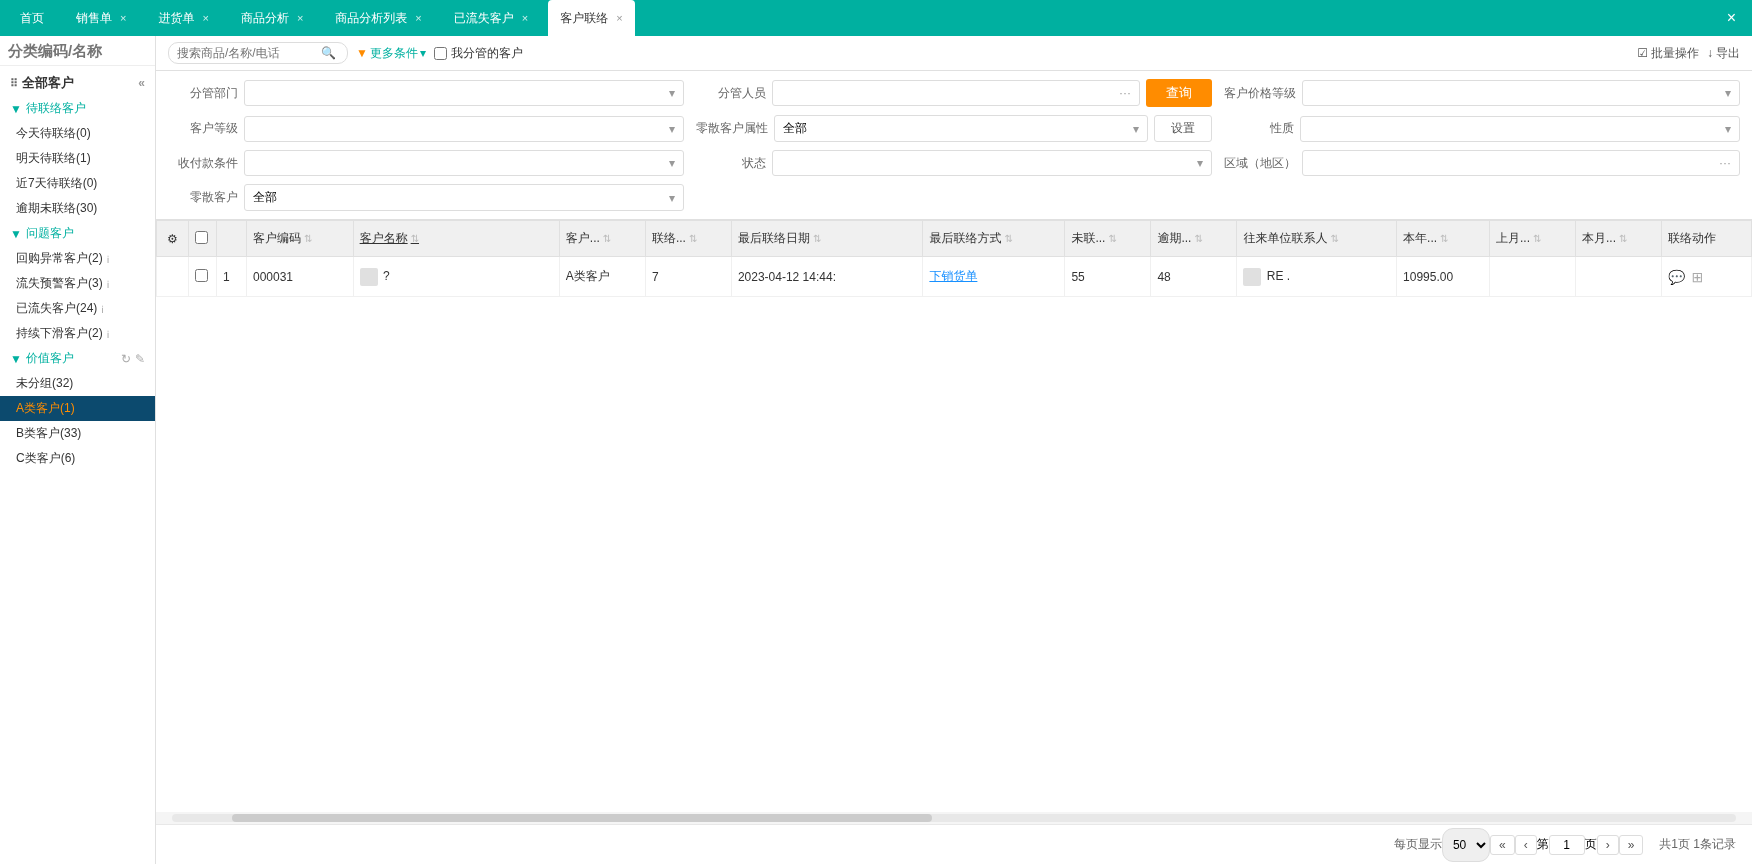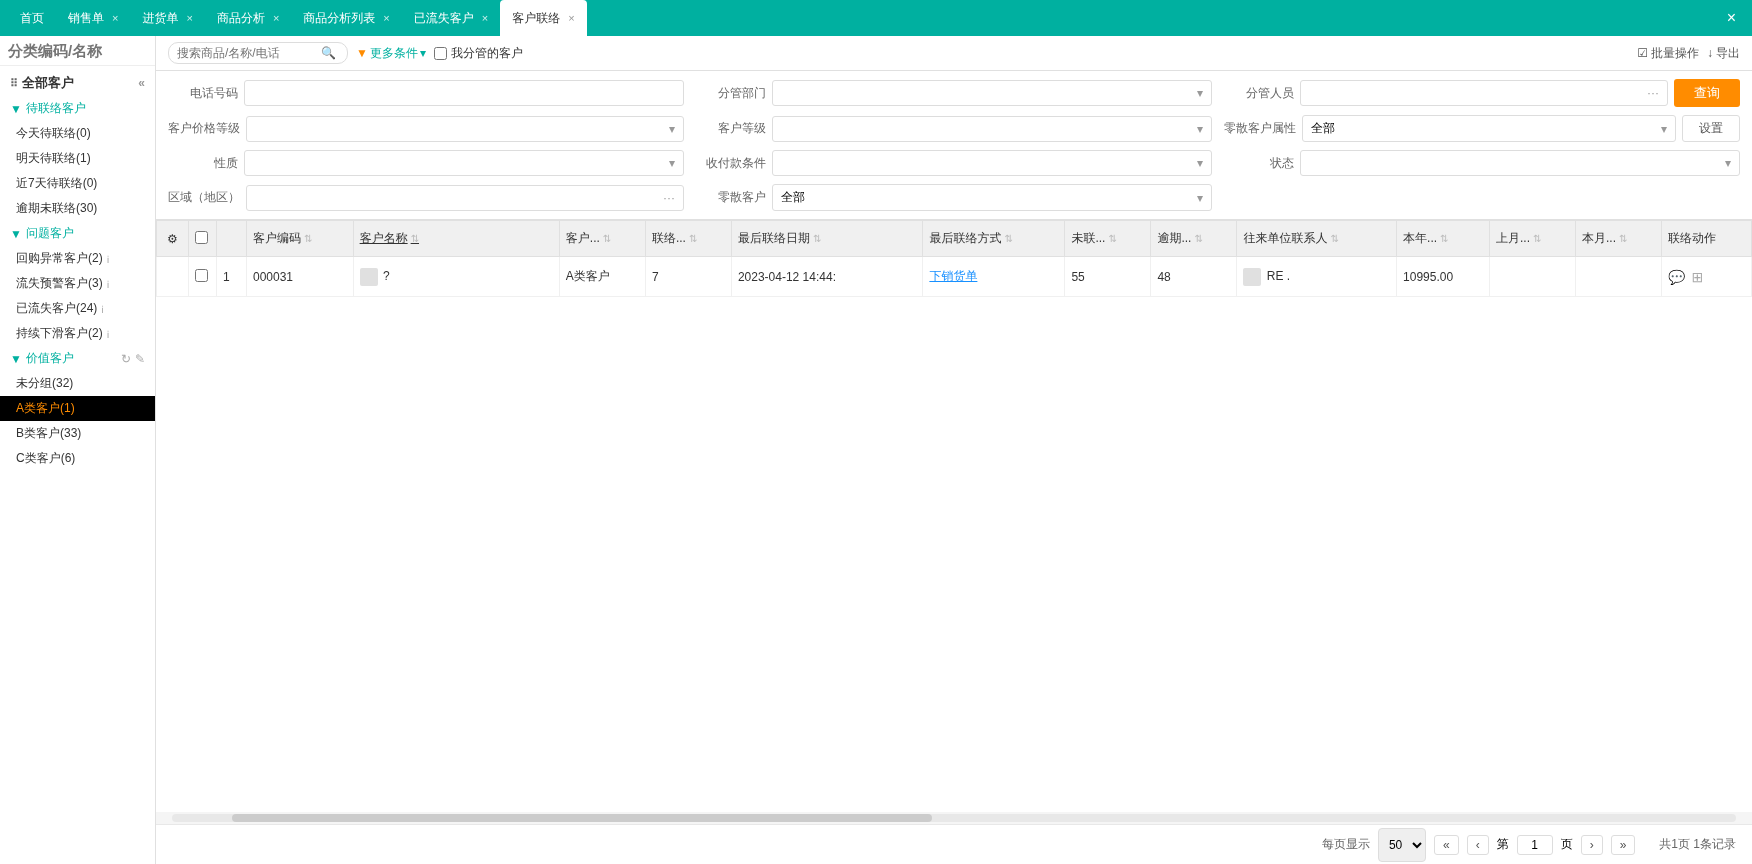--- a/index.html
+++ b/index.html
@@ -5,21 +5,21 @@
     * { box-sizing: border-box; margin: 0; padding: 0; font-family: 'Microsoft YaHei', Arial, sans-serif; font-size: 12px; }
     body { background: #f0f0f0; width: 1752px; min-height: 864px; overflow-x: auto; }
 
     
     .top-nav {
       display: flex;
       align-items: center;
       background: #00b0a0;
       height: 36px;
       padding: 0 8px;
-      gap: 0;
+      gap: 8px;
     }
     .nav-tab {
       display: flex;
       align-items: center;
       padding: 0 12px;
       height: 36px;
       color: #fff;
       cursor: pointer;
       white-space: nowrap;
       font-size: 13px;
@@ -86,21 +86,21 @@
       gap: 4px;
     }
     .sidebar-item {
       padding: 4px 16px;
       color: #333;
       cursor: pointer;
       display: flex;
       align-items: center;
       gap: 4px;
     }
-    .sidebar-item.active { background: #000000; color: #ff8c00; }
+    .sidebar-item.active { background: #0c4a6e; color: #ff8c00; }
     .sidebar-item .info-icon { color: #aaa; font-size: 10px; }
 
     
     .content-area {
       flex: 1;
       display: flex;
       flex-direction: column;
       background: #f5f5f5;
       overflow: hidden;
     }
@@ -255,27 +255,26 @@
     .action-icon { color: #aaa; cursor: pointer; font-size: 14px; }
 
     
     .pagination {
       display: flex;
       align-items: center;
       justify-content: flex-end;
       padding: 8px 16px;
       background: #fff;
       border-top: 1px solid #e8e8e8;
-      gap: 8px;
       height: 40px;
     }
     .page-size-label { color: #666; }
     .page-size-select {
       border: 1px solid #ddd;
-      border-radius: 4px;
+      border-radius: 11px;
       padding: 8px 6px;
       font-size: 12px;
     }
     .page-btn {
       border: 1px solid #ddd;
       background: #fff;
       border-radius: 3px;
       padding: 2px 8px;
       cursor: pointer;
       color: #555;
@@ -457,24 +456,20 @@
         </div>
         <div class="btn-export">
           <span>↓</span>
           <span>导出</span>
         </div>
       </div>
     </div>
 
     <div class="adv-filter">
 
-      <div class="filter-row">
-        <span class="filter-label">电话号码</span>
-        <div class="filter-input"></div>
-      </div>
       <div class="filter-row">
         <span class="filter-label">分管部门</span>
         <div class="filter-input">
           <span></span>
             <span class="arrow">▾</span>
         </div>
       </div>
       <div class="filter-row">
         <span class="filter-label">分管人员</span>
         <div class="filter-input">

